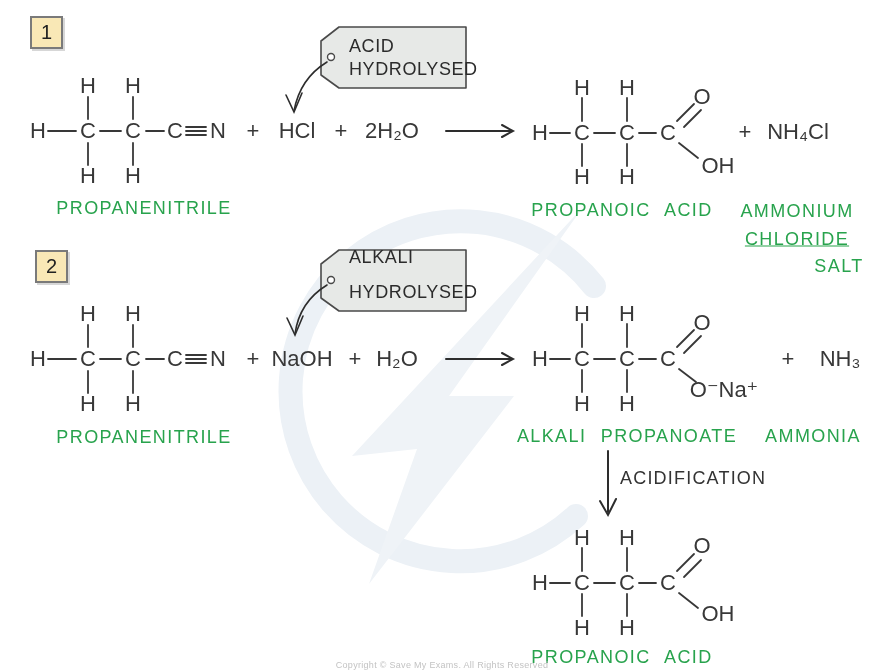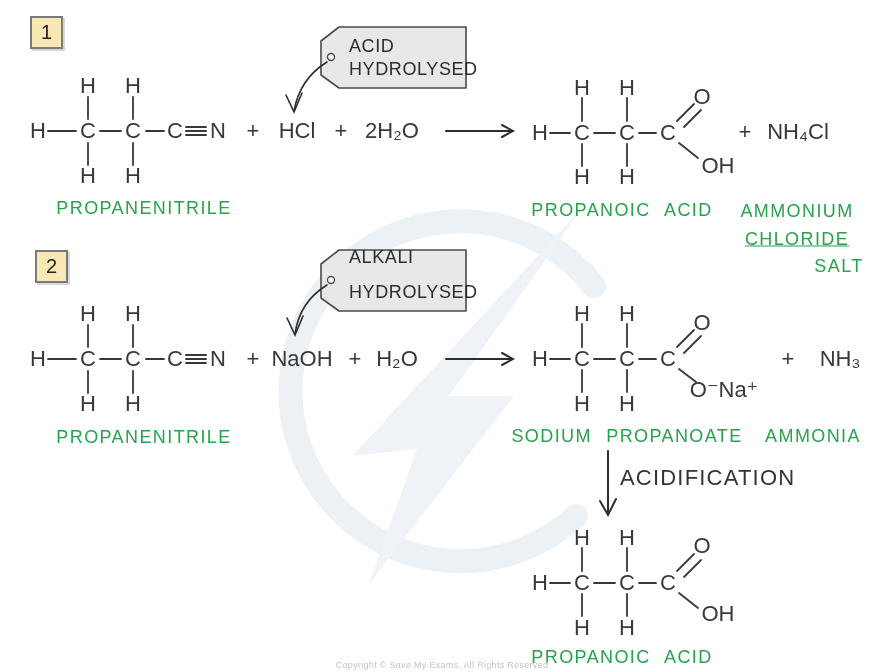--- a/index.html
+++ b/index.html
@@ -9,21 +9,21 @@
   .canvas { position:relative; width:885px; height:672px; background:#fff; overflow:hidden; }
   svg.layer { position:absolute; left:0; top:0; }
   #text-layer { position:absolute; left:0; top:0; width:885px; height:672px; pointer-events:none; }
 
   .dtext { position:absolute; transform:translate(-50%,-50%); white-space:nowrap; color:#383838; }
   .dtext.left { transform:translate(0,-50%);text-align:right; }
   .atom    { font-size:22px; color:#383838; }
   .formula { font-size:22px; color:#383838; }
   .glabel  { font-size:18px; color:#28a34d; letter-spacing:1.4px; word-spacing:8px; }
   .tagtext { font-size:18px; color:#2b2b2b; letter-spacing:0.6px; }
-  .arrowlabel { font-size:22px; color:#333333; letter-spacing:1.2px; }
+  .arrowlabel { font-size:18px; color:#333333; letter-spacing:1.2px; }
 
   .bond { stroke:#383838; stroke-width:1.8; stroke-linecap:round; }
   .rxn-arrow { stroke:#2d2d2d; stroke-width:2; fill:none; stroke-linecap:round; }
   .tag-shape { fill:#e7e9e7; stroke:#4a4a4a; stroke-width:1.6; stroke-linejoin:round; }
   .tag-hole { fill:#ffffff; stroke:#4a4a4a; stroke-width:1.4; }
   .tag-arrow { stroke:#2d2d2d; stroke-width:1.6; fill:none; stroke-linecap:round; }
 
   .badge { position:absolute; width:33px; height:33px; background:#f9e8b6;
            border:2px solid #7a7a7a; box-shadow:2px 2px 0 rgba(140,140,140,0.35);
            display:flex; align-items:center; justify-content:center;
@@ -197,21 +197,21 @@
       <div class="dtext glabel" style="left: 795px; top: 266px; margin-left: 44px;">SALT</div>
       <div class="dtext tagtext left" style="left: 349px; top: 257px;">ALKALI</div>
       <div class="dtext tagtext left" style="left: 349px; top: 292px;">HYDROLYSED</div>
       <div class="dtext formula" style="left: 253px; top: 359px;">+</div>
       <div class="dtext formula" style="left: 302px; top: 359px;">NaOH</div>
       <div class="dtext formula" style="left: 355px; top: 359px;">+</div>
       <div class="dtext formula" style="left: 397px; top: 359px;">H₂O</div>
       <div class="dtext formula" style="left: 788px; top: 359px;">+</div>
       <div class="dtext formula" style="left: 792px; top: 359px; margin-left: 48px;">NH₃</div>
       <div class="dtext glabel" style="left: 144px; top: 437px;">PROPANENITRILE</div>
-      <div class="dtext glabel" style="left: 627px; top: 436px;">SODIUM PROPANOATE</div>
+      <div class="dtext glabel" style="left: 627px; top: 436px;">ALKALI PROPANOATE</div>
       <div class="dtext glabel" style="left: 813px; top: 436px;">AMMONIA</div>
       <div class="dtext arrowlabel left" style="left: 620px; top: 478px;">ACIDIFICATION</div>
       <div class="dtext glabel" style="left: 622px; top: 657px;">PROPANOIC ACID</div>
     </div>
 
   <div class="badge badge-1">1</div>
   <div class="badge badge-2">2</div>
 
   <div class="copyright">Copyright © Save My Exams. All Rights Reserved</div>
 </div>

